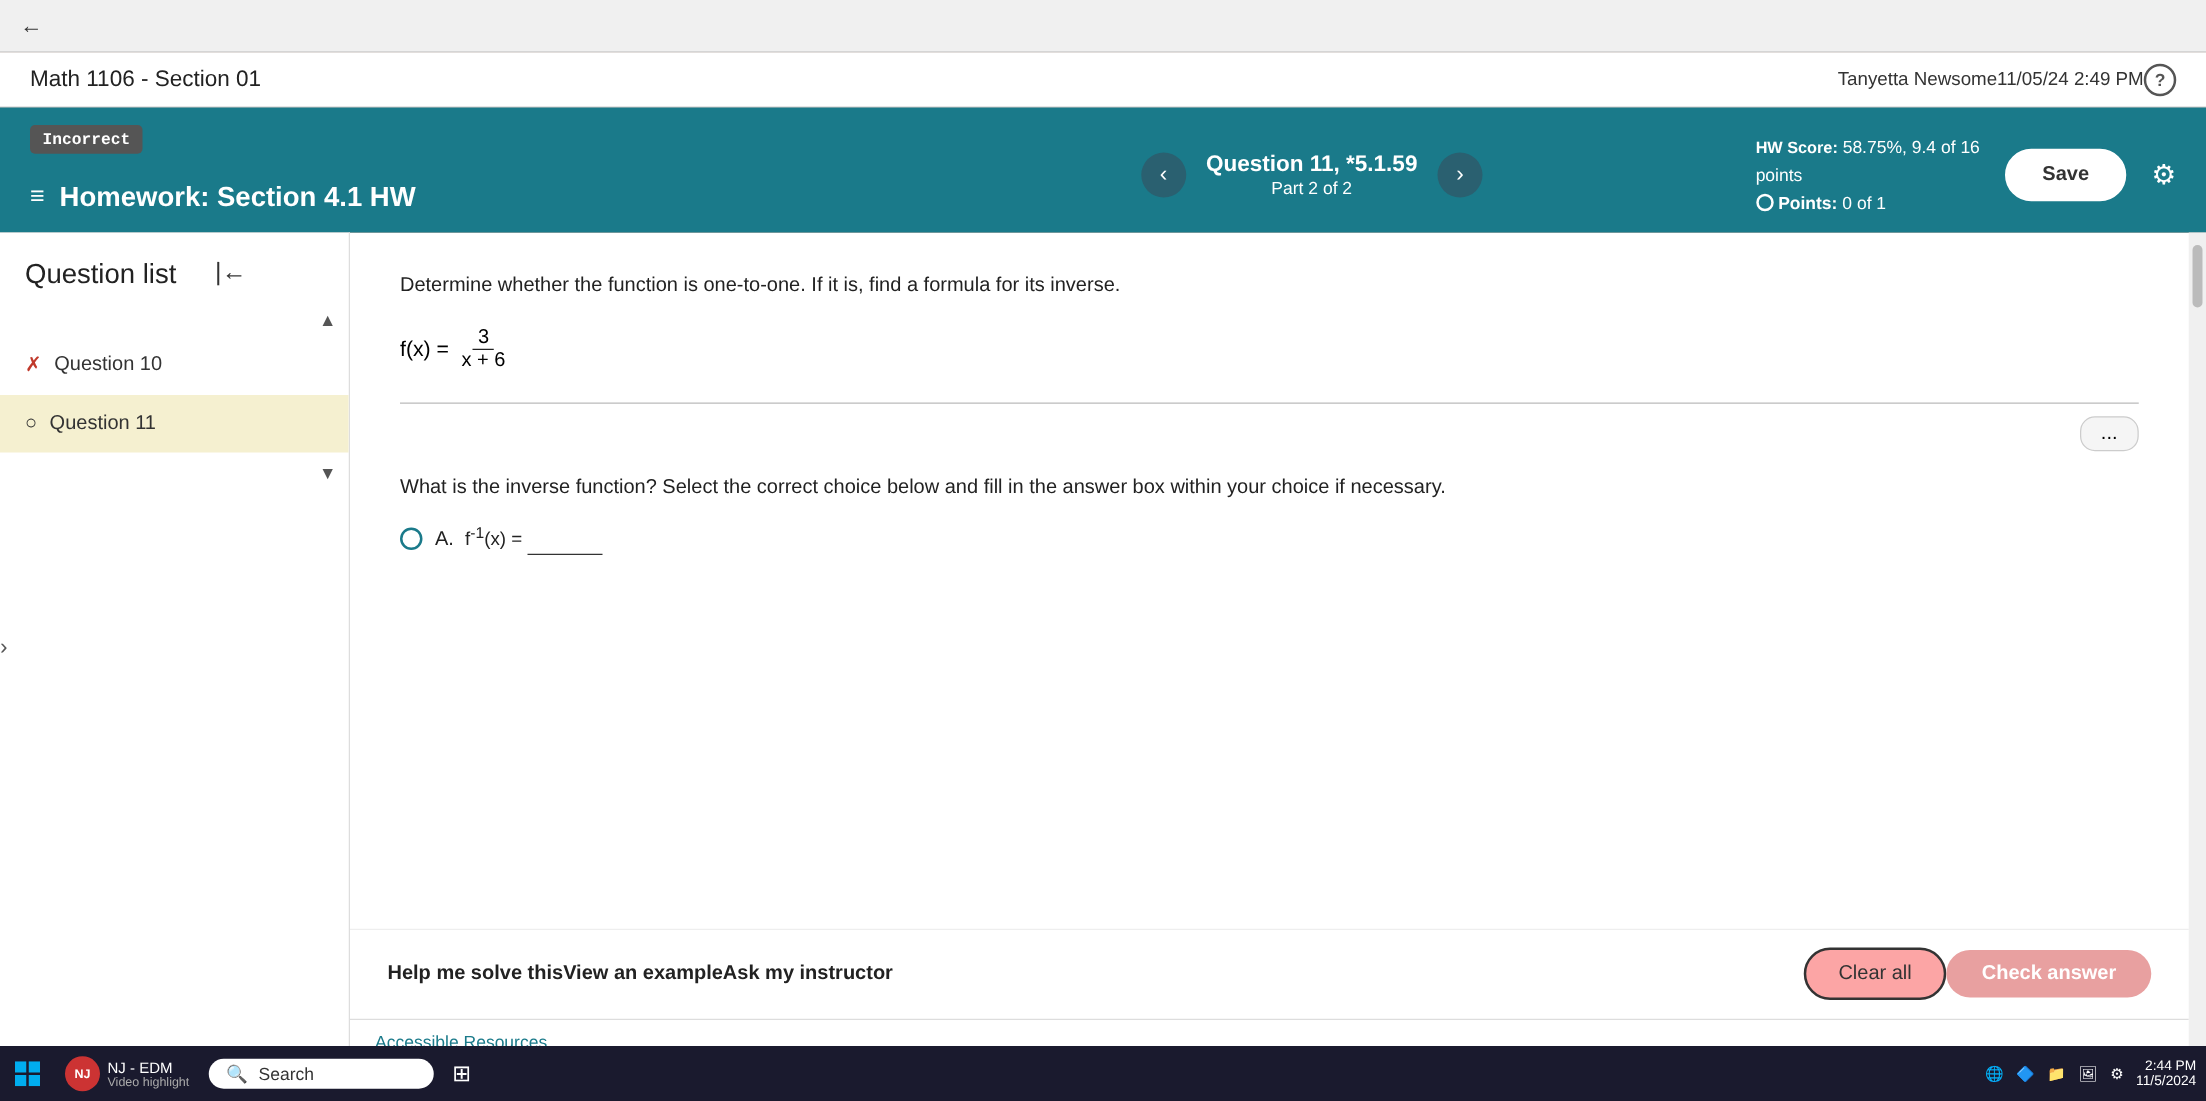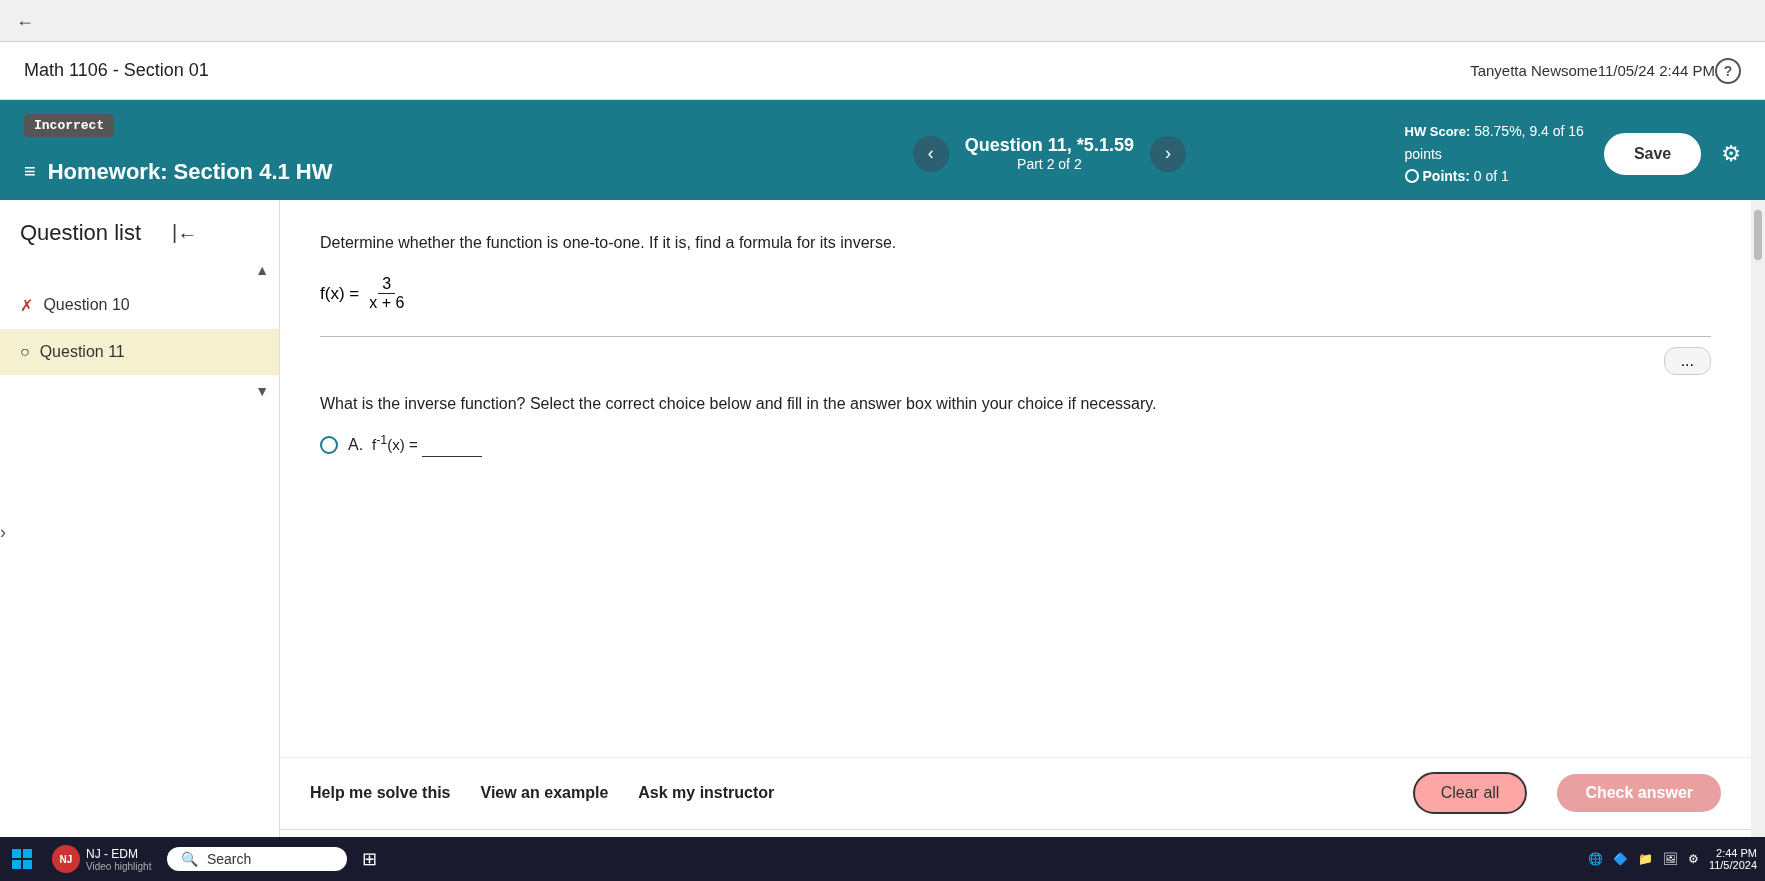--- a/index.html
+++ b/index.html
@@ -23,21 +23,21 @@
     .back-btn {
       font-size: 18px;
       color: #333;
       cursor: pointer;
       margin-right: 12px;
     }
 
     
     .app-titlebar {
       background: #fff;
-      height: 58px;
+      height: 44px;
       display: flex;
       align-items: center;
       justify-content: space-between;
       padding: 0 24px;
       border-bottom: 1px solid #ddd;
     }
     .app-title {
       font-size: 18px;
       font-weight: 500;
       color: #222;
@@ -302,21 +302,20 @@
     }
 
     
     .action-bar {
       background: #fff;
       height: 72px;
       display: flex;
       align-items: center;
       padding: 0 30px;
       border-top: 1px solid #eee;
-      gap: 30px;
     }
     .action-link {
       font-size: 16px;
       font-weight: bold;
       color: #222;
       cursor: pointer;
       text-decoration: none;
     }
     .action-spacer { flex: 1; }
     .clear-all-btn {
@@ -425,21 +424,21 @@
 <body>
 
 <div class="browser-bar">
   <span class="back-btn">←</span>
 </div>
 
 <div class="app-titlebar">
   <span class="app-title">Math 1106 - Section 01</span>
   <div class="app-titlebar-right">
     <span>Tanyetta Newsome</span>
-    <span>11/05/24 2:44 PM</span>
+    <span>11/05/24 2:49 PM</span>
     <div class="help-icon">?</div>
   </div>
 </div>
 
 <div class="header-bar">
   <div style="display:flex; flex-direction:column; gap:4px; flex:1;">
     <span class="incorrect-badge">Incorrect</span>
     <div style="display:flex; align-items:center; gap:12px; margin-top:24px;">
       <span class="menu-icon">≡</span>
       <span class="hw-title">

